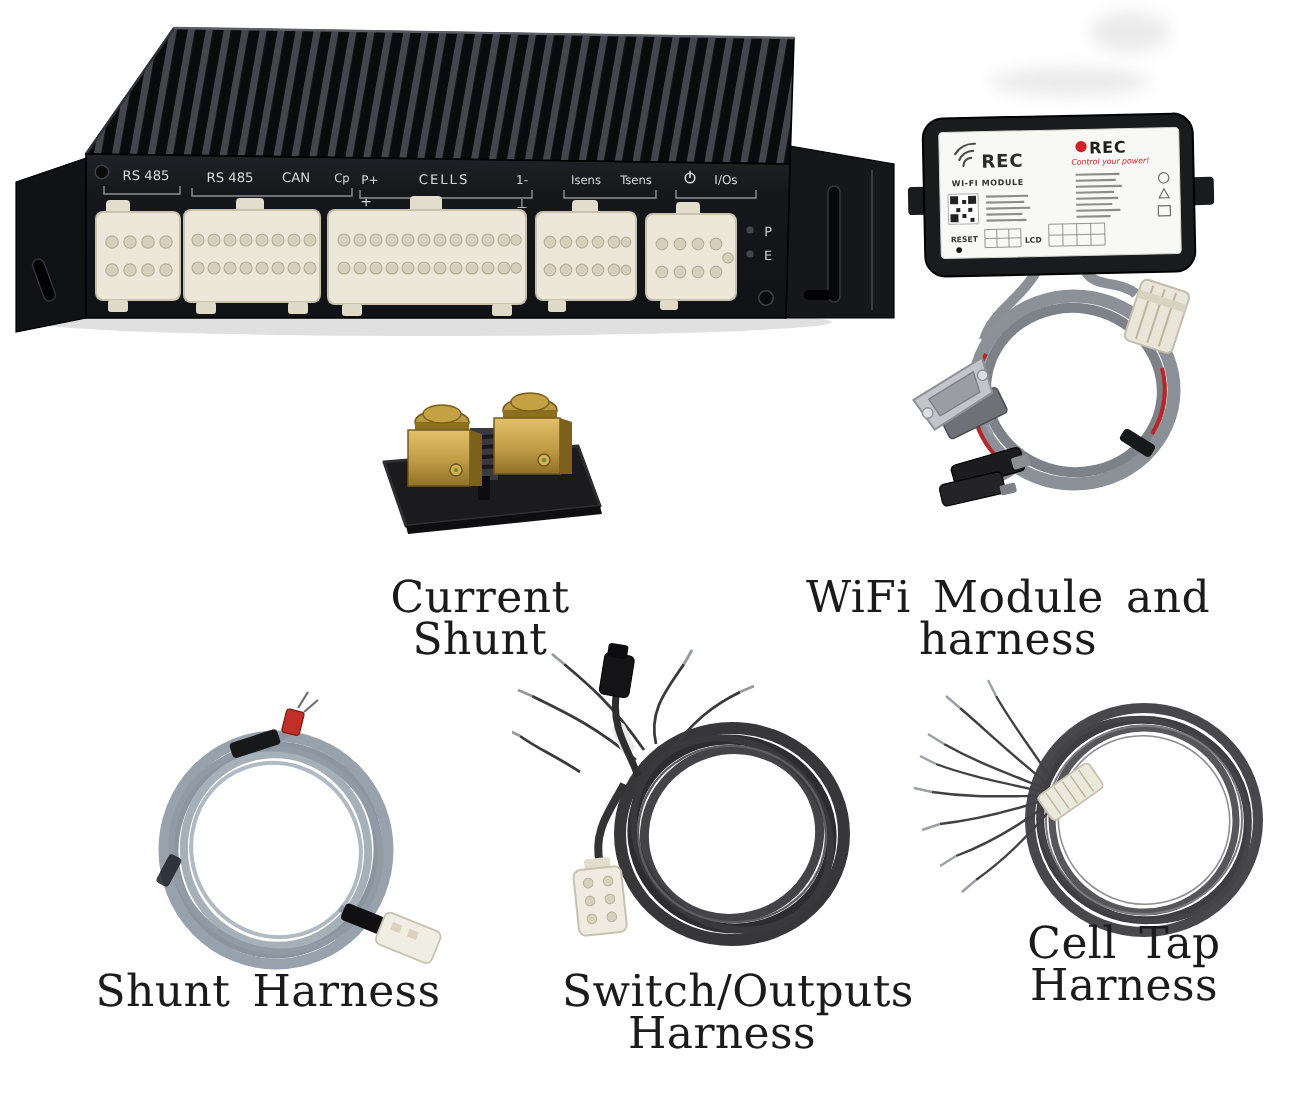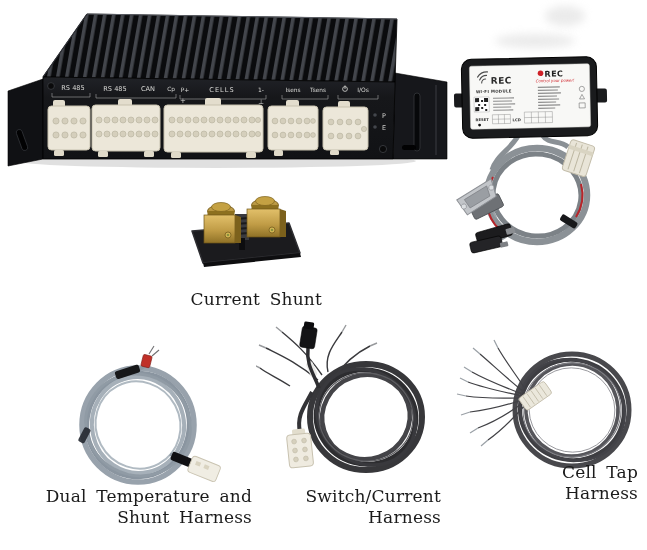--- a/index.html
+++ b/index.html
@@ -1,19 +1,19 @@
 <!DOCTYPE html>
 <html><head>
 <meta charset="utf-8">
 <style>
   html,body{margin:0;padding:0;background:#fff;}
   .canvas{position:relative;width:647px;height:550px;background:#ffffff;overflow:hidden;
           font-family:"DejaVu Serif","Liberation Serif",serif;}
   .photo{position:absolute;}
-  .caption{position:absolute;text-align:right;font-size:17px;line-height:21px;
+  .caption{position:absolute;text-align:center;font-size:22px;line-height:21px;
            color:#1b1b1b;word-spacing:4px;letter-spacing:.2px;font-weight:500;}
   .caption span{display:block;}
   .smudge{position:absolute;background:#c6c6c6;border-radius:50%;filter:blur(4px);opacity:.35;}
   svg text{font-family:"DejaVu Sans","Liberation Sans",sans-serif;}
 </style>
 </head>
 <body>
 
 <div class="canvas">
 
@@ -367,20 +367,23 @@
         <polygon points="98,17 104,19 104,45 98,45" fill="#7c611c"></polygon>
         <circle cx="90" cy="38" r="3" fill="#cdb352" stroke="#6e5518" stroke-width="0.7"></circle>
         <circle cx="90" cy="38" r="1.1" fill="#7a8a3a"></circle>
       </g>
     </svg>
   </div>
 
   <div class="caption" style="left:158px;top:289px;width:164px;">
     <span>Current Shunt</span>
   </div>
+  <div class="caption" style="left:366px;top:289px;width:276px;">
+    <span>WiFi Module and harness</span>
+  </div>
 
   <div class="photo" style="left:25px;top:338px;width:222px;height:150px;">
     <svg width="222" height="150" viewBox="0 0 222 150">
       <g fill="none">
         <ellipse cx="113" cy="87" rx="56" ry="57" stroke="#98a2ac" stroke-width="5.5"></ellipse>
         <ellipse cx="113" cy="87" rx="51" ry="52" transform="rotate(10 113 87)" stroke="#8a95a0" stroke-width="4.5"></ellipse>
         <ellipse cx="113" cy="87" rx="46" ry="48" transform="rotate(-12 113 87)" stroke="#a6b0b9" stroke-width="4"></ellipse>
         <ellipse cx="113" cy="87" rx="53" ry="50" transform="rotate(30 113 87)" stroke="#909ba5" stroke-width="3"></ellipse>
         <ellipse cx="113" cy="87" rx="42" ry="44" transform="rotate(-28 113 87)" stroke="#b0bac2" stroke-width="2"></ellipse>
       </g>
@@ -497,25 +500,24 @@
             <line x1="78" y1="53" x2="78" y2="66"></line>
           <line x1="83" y1="53" x2="83" y2="66"></line>
             <line x1="88" y1="53" x2="88" y2="66"></line>
           <line x1="93" y1="53" x2="93" y2="66"></line>
         </g>
       </g>
     </svg>
   </div>
 
   <div class="caption" style="left:16px;top:486px;width:236px;">
-    <span>Dual Temperature and</span>
     <span>Shunt Harness</span>
   </div>
   <div class="caption" style="left:281px;top:486px;width:160px;">
-    <span>Switch/Current</span>
+    <span>Switch/Outputs</span>
     <span>Harness</span>
   </div>
   <div class="caption" style="left:486px;top:462px;width:152px;">
     <span>Cell Tap</span>
     <span>Harness</span>
   </div>
 
 </div>
 
 </body></html>

